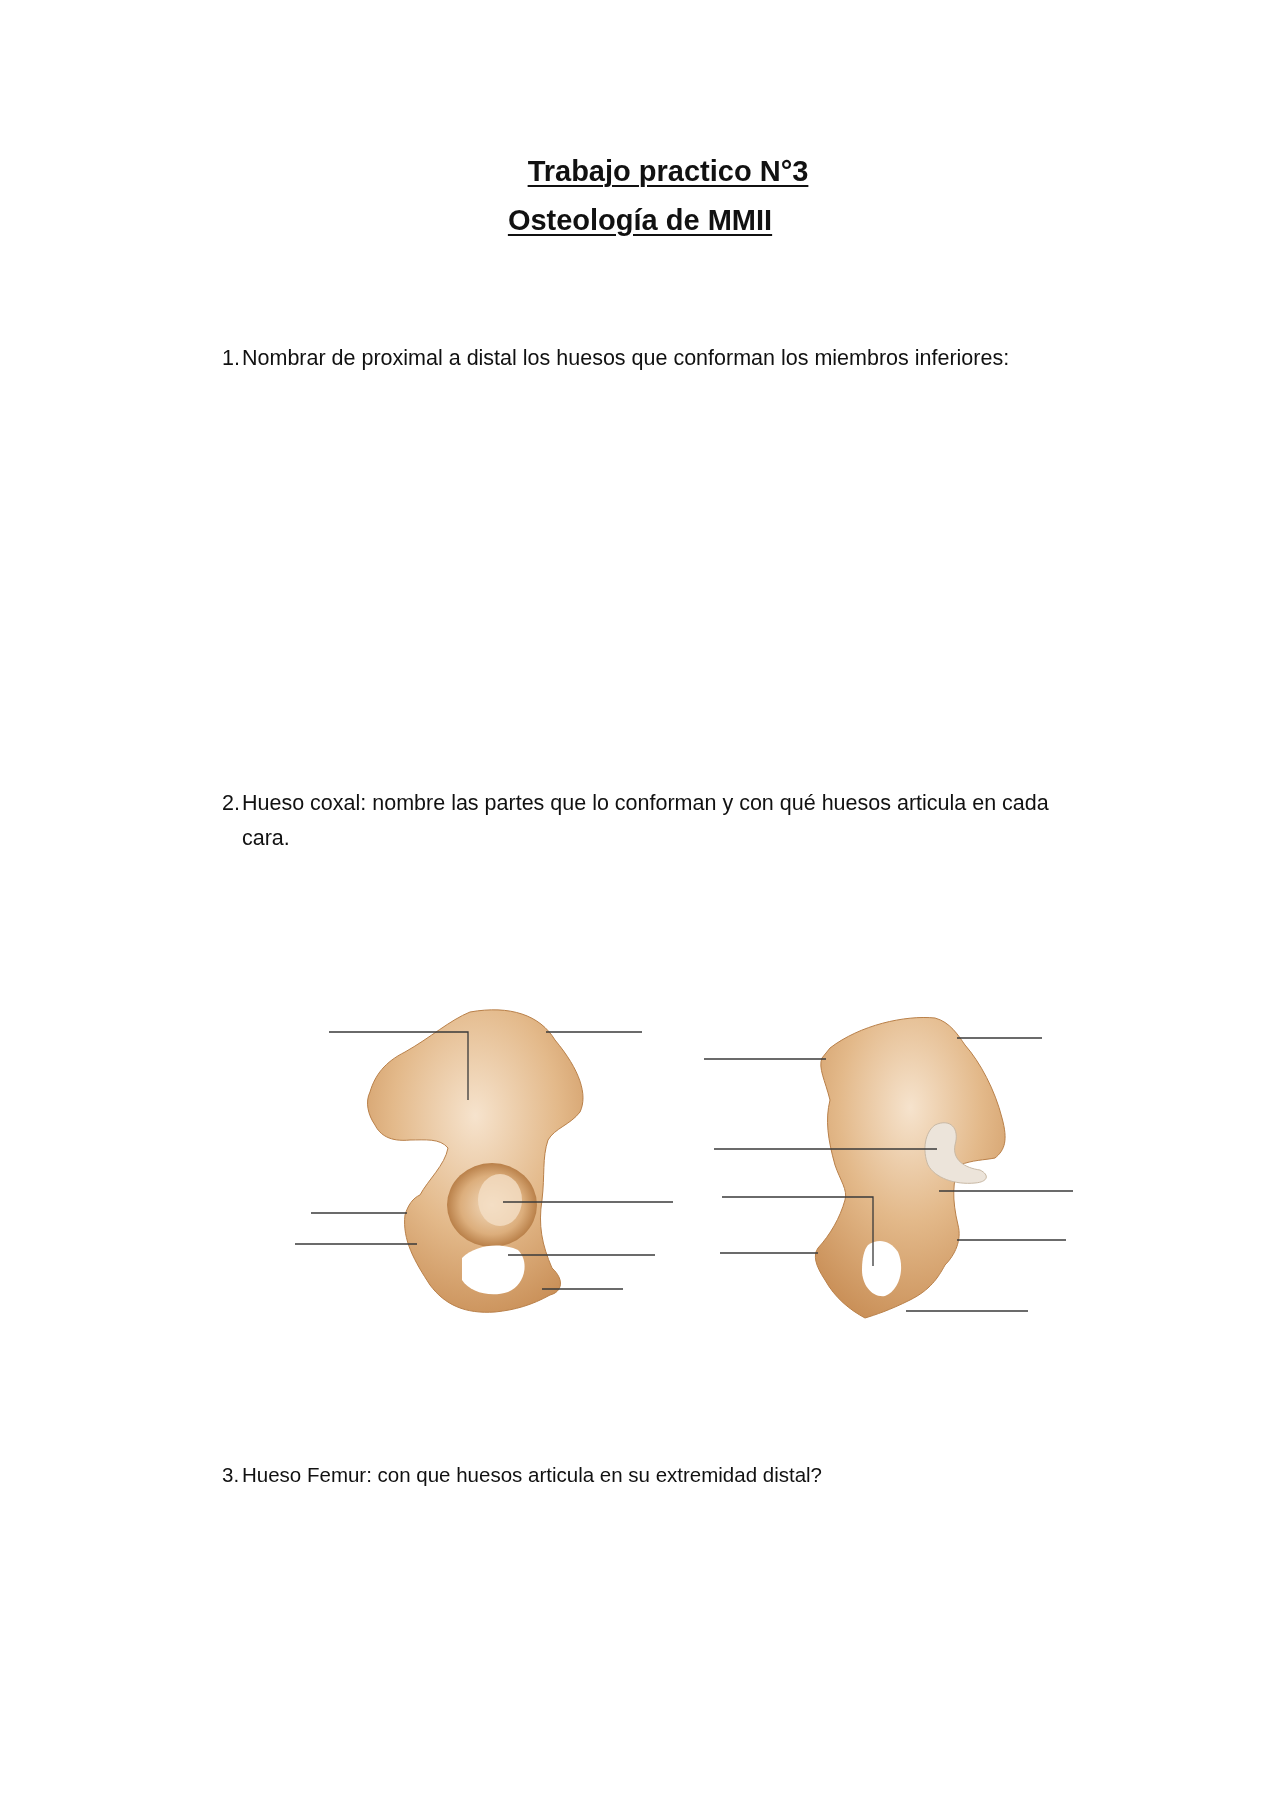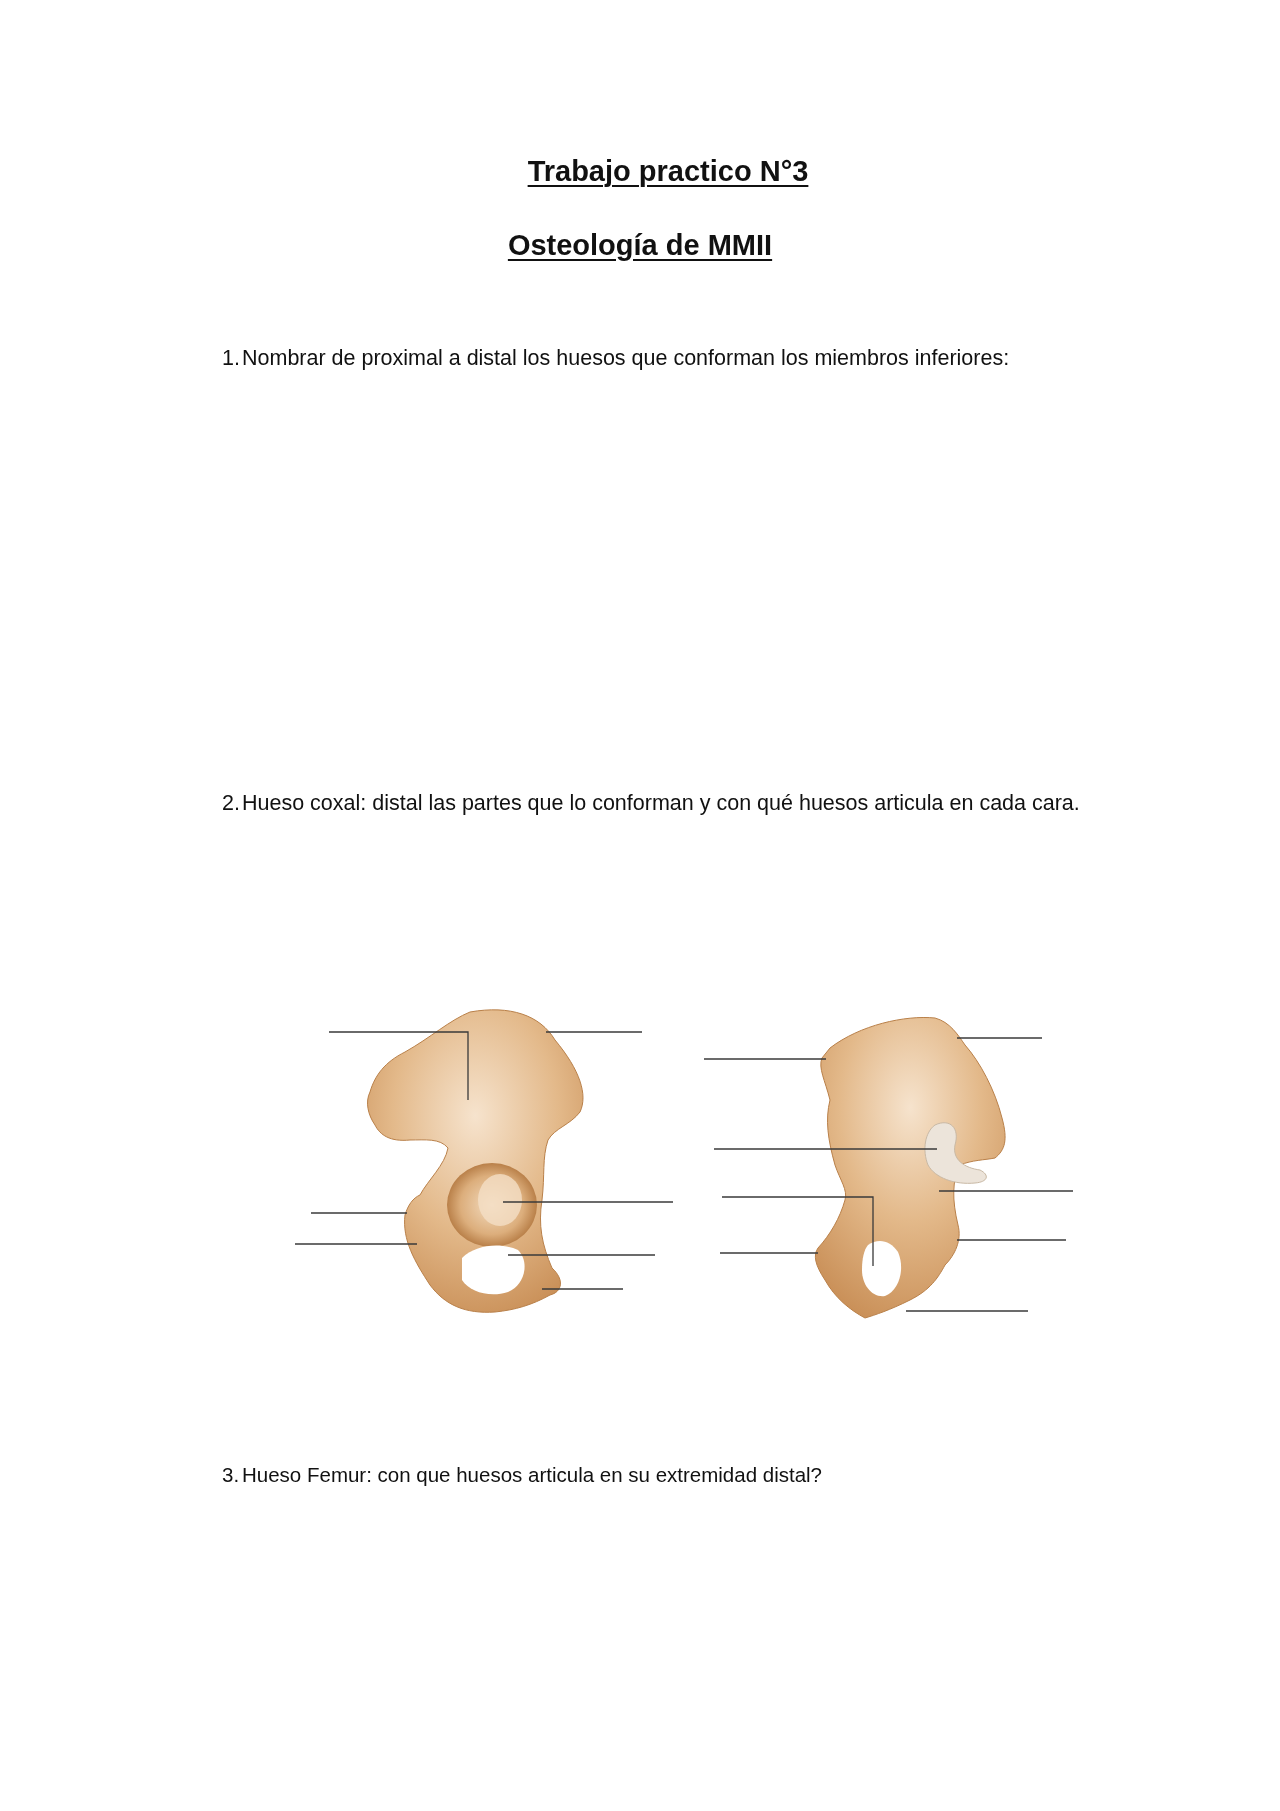--- a/index.html
+++ b/index.html
@@ -8,30 +8,30 @@
   .q { position: absolute; left: 222px; font-size: 21.5px; line-height: 35px; width: 880px; }
   .q .num { position: absolute; left: 0; top: 0; }
   .q .txt { display: block; margin-left: 20px; }
   .figure { position: absolute; }
   svg { display: block; }
 </style>
 </head>
 <body>
 
 <div class="title" style="top:155px;padding-left:28px;">Trabajo practico N°3</div>
-<div class="title" style="top:229px;text-decoration:underline;">Osteología de MMII</div>
+<div class="title" style="top:204px;text-decoration:underline;">Osteología de MMII</div>
 
 <div class="q" style="top:341px;">
   <span class="num">1.</span>
   <span class="txt">Nombrar de proximal a distal los huesos que conforman los miembros inferiores:</span>
 </div>
 
 <div class="q" style="top:786px;">
   <span class="num">2.</span>
-  <span class="txt">Hueso coxal: distal las partes que lo conforman y con qué huesos articula en cada cara.</span>
+  <span class="txt">Hueso coxal: nombre las partes que lo conforman y con qué huesos articula en cada cara.</span>
 </div>
 
 <div class="figure" style="left:280px; top:1000px; width:420px; height:340px;">
   <svg width="420" height="340" viewBox="0 0 420 340">
     <defs>
       <radialGradient id="g1" cx="0.5" cy="0.35" r="0.7">
         <stop offset="0" stop-color="#f6e3cd"></stop>
         <stop offset="0.55" stop-color="#e3b98a"></stop>
         <stop offset="1" stop-color="#c98f57"></stop>
       </radialGradient>

